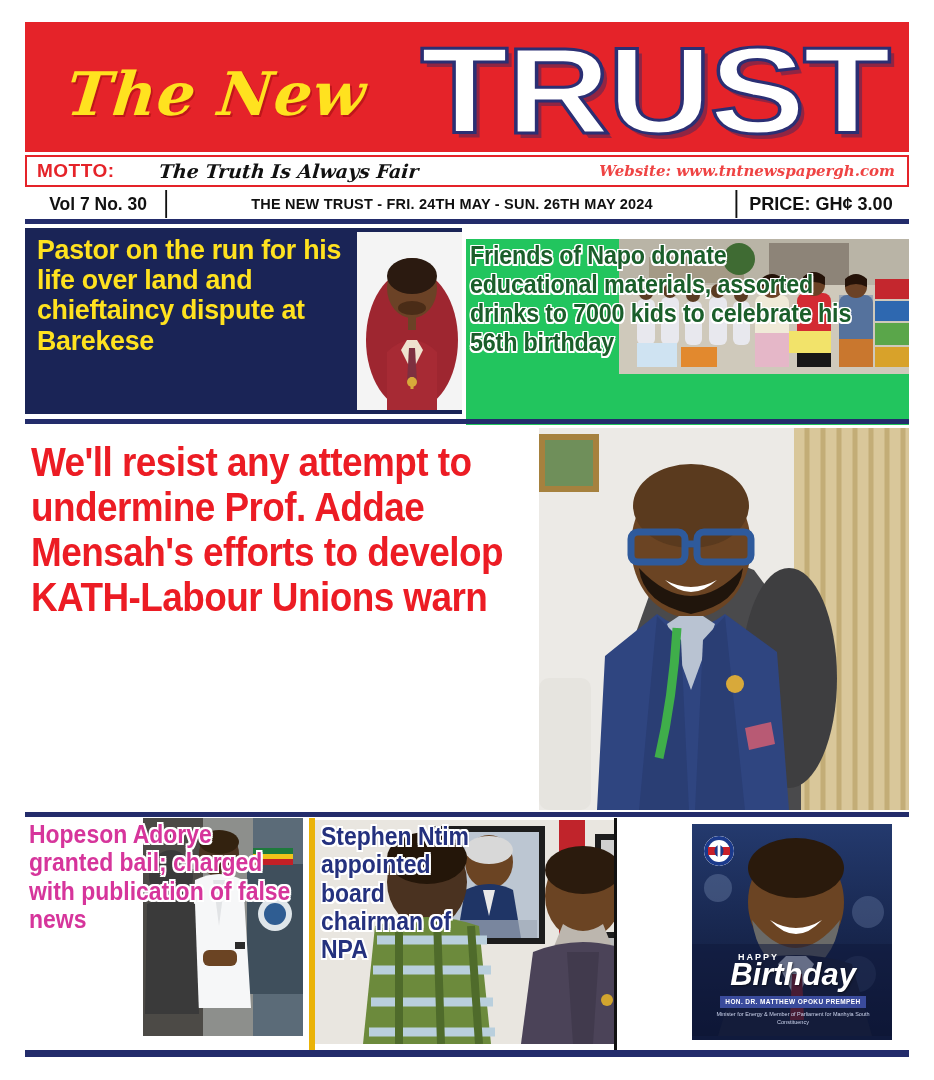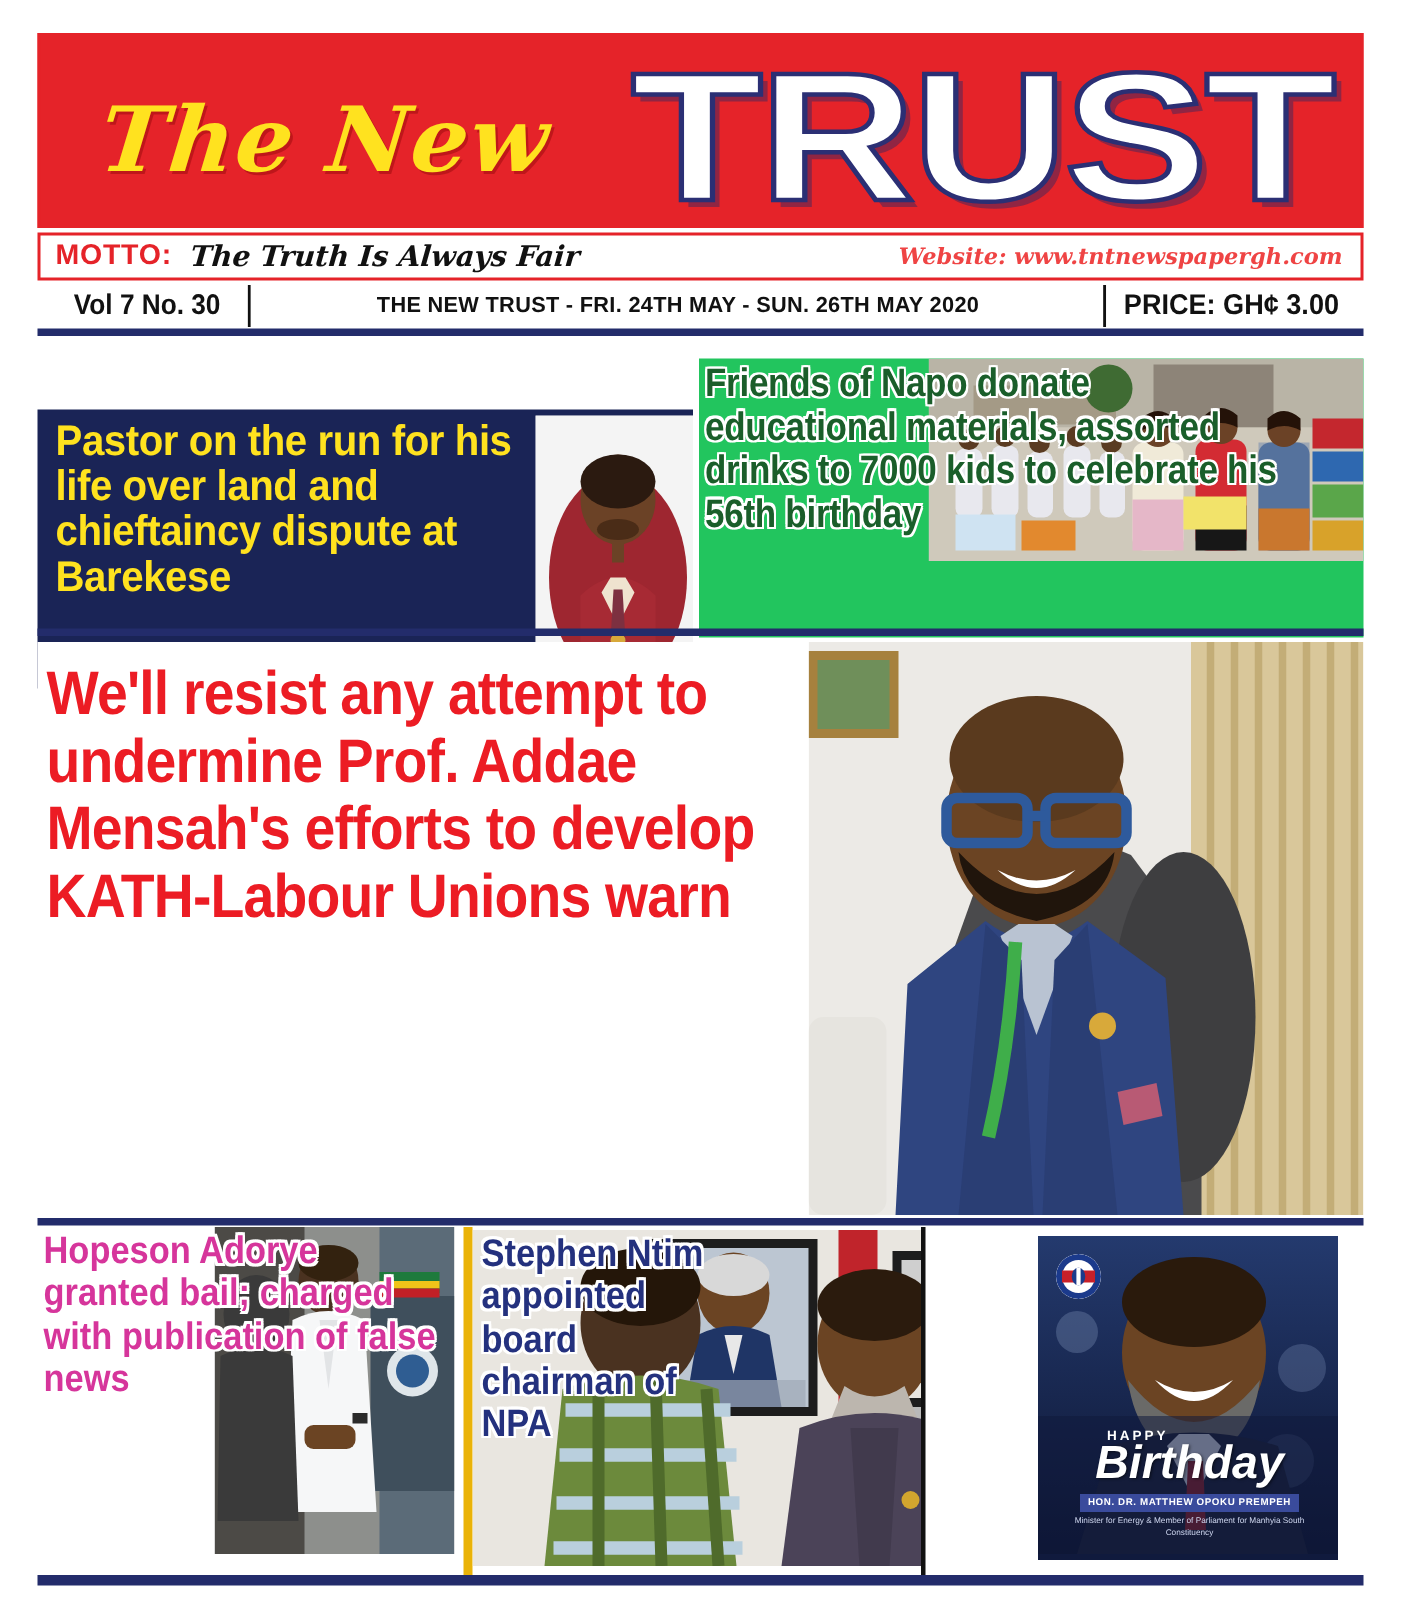--- a/index.html
+++ b/index.html
@@ -38,21 +38,21 @@
     -webkit-text-stroke: 3px #2b2f74;
     text-shadow: 0 0 0 #2b2f74, 4px 5px 0 rgba(40,40,100,.45);
     transform: scaleX(1.18); transform-origin: right top;
     white-space:nowrap;
   }
 
   
   .motto-bar {
     position:absolute; left:25px; top:155px; width:884px; height:32px;
     background:#ffffff; border:2px solid #e52329;
-    display:flex; align-items:center;
+    display:flex; align-items:center;gap:32px;
   }
   .motto-label {
     color:#e52329; font-weight:700; font-size:19px;
     letter-spacing:.5px; padding-left:10px; white-space:nowrap;
   }
   .motto-text {
     font-family:"DejaVu Serif", serif; font-style:italic; font-weight:700;
     font-size:19px; color:#111; padding-left:12px; white-space:nowrap;
     transform: skewX(-5deg);
   }
@@ -94,21 +94,21 @@
   .hl {
     font-family:"Liberation Sans", sans-serif;
     font-weight:700;
     transform: scaleX(.9); transform-origin: left top;
     line-height:1.04;
   }
 
   
   .teaser-left {
     position:absolute; left:25px; top:228px; width:437px; height:186px;
-    background:#1a2456; overflow:hidden;margin-top:45px;
+    background:#1a2456; overflow:hidden;
   }
   .tl-text {
     position:absolute; left:12px; top:6px; width:330px;
     color:#ffe21f; font-size:28.5px; font-weight:700;
     line-height:1.06; letter-spacing:-.3px;
     transform: scaleX(.94); transform-origin:left top;
   }
   .tl-photo {
     position:absolute; right:0px; top:4px; width:105px; height:178px;
     overflow:hidden; background:#f2f2f2;
@@ -219,21 +219,21 @@
   </div>
 
   <div class="motto-bar">
     <span class="motto-label">MOTTO:</span>
     <span class="motto-text">The Truth Is Always Fair</span>
     <span class="motto-web">Website: www.tntnewspapergh.com</span>
   </div>
 
   <div class="info-bar">
     <div class="info-vol">Vol 7 No. 30</div>
-    <div class="info-mid">THE NEW TRUST - FRI. 24TH MAY - SUN. 26TH MAY 2020</div>
+    <div class="info-mid">THE NEW TRUST - FRI. 24TH MAY - SUN. 26TH MAY 2024</div>
     <div class="info-price">PRICE: GH¢ 3.00</div>
   </div>
   <div class="rule-navy" style="left:25px; top:219px; width:884px; height:5px;"></div>
 
   <div class="teaser-left">
     <div class="tl-photo">
       <svg class="ph" viewBox="0 0 105 178" preserveAspectRatio="xMidYMid slice">
         <rect width="105" height="178" fill="#f4f4f4"></rect>
         <ellipse cx="55" cy="108" rx="46" ry="70" fill="#9e2630"></ellipse>
         <path d="M30 178 L30 120 Q55 96 80 120 L80 178 Z" fill="#a72a34"></path>

